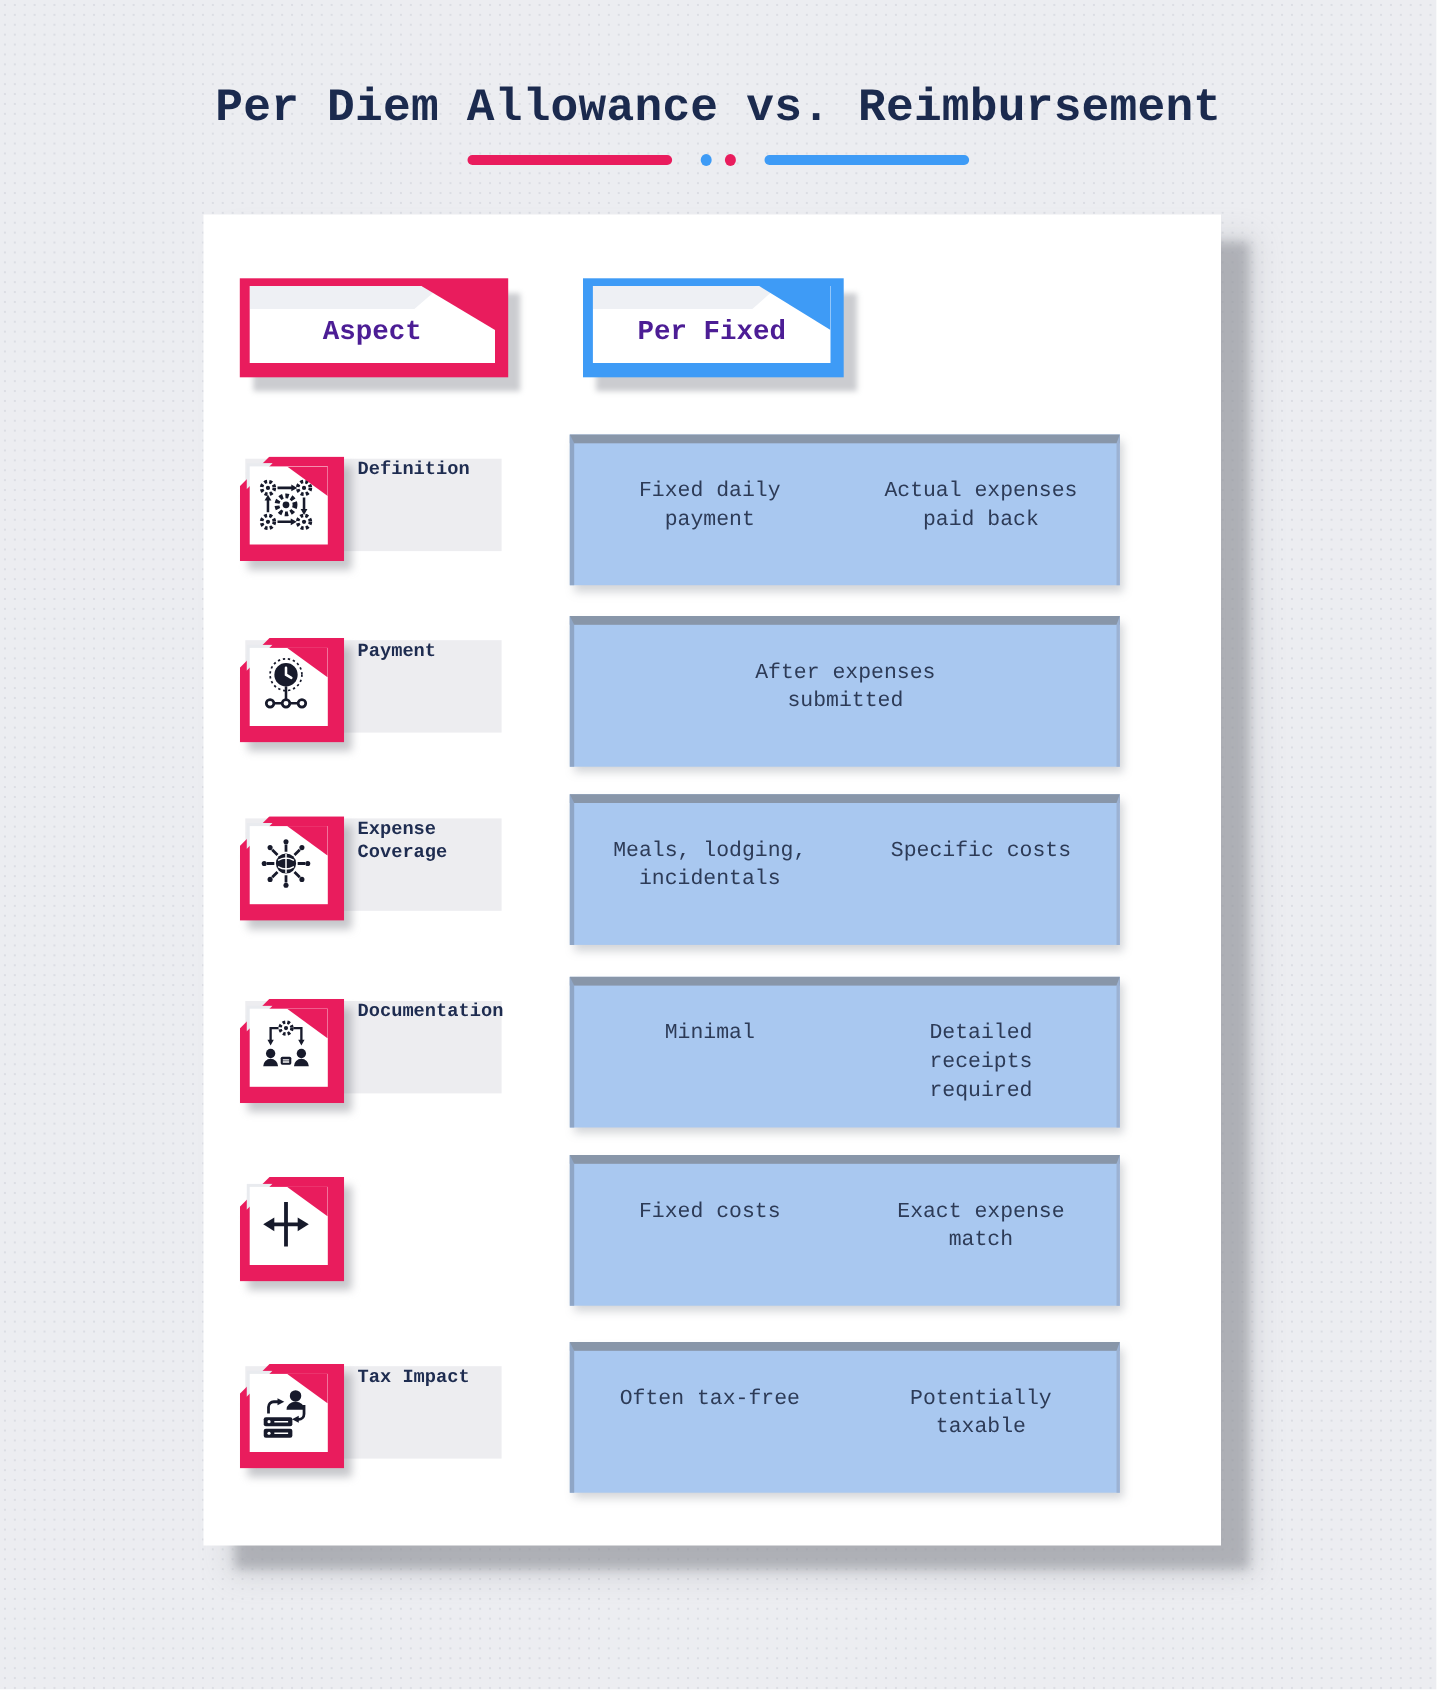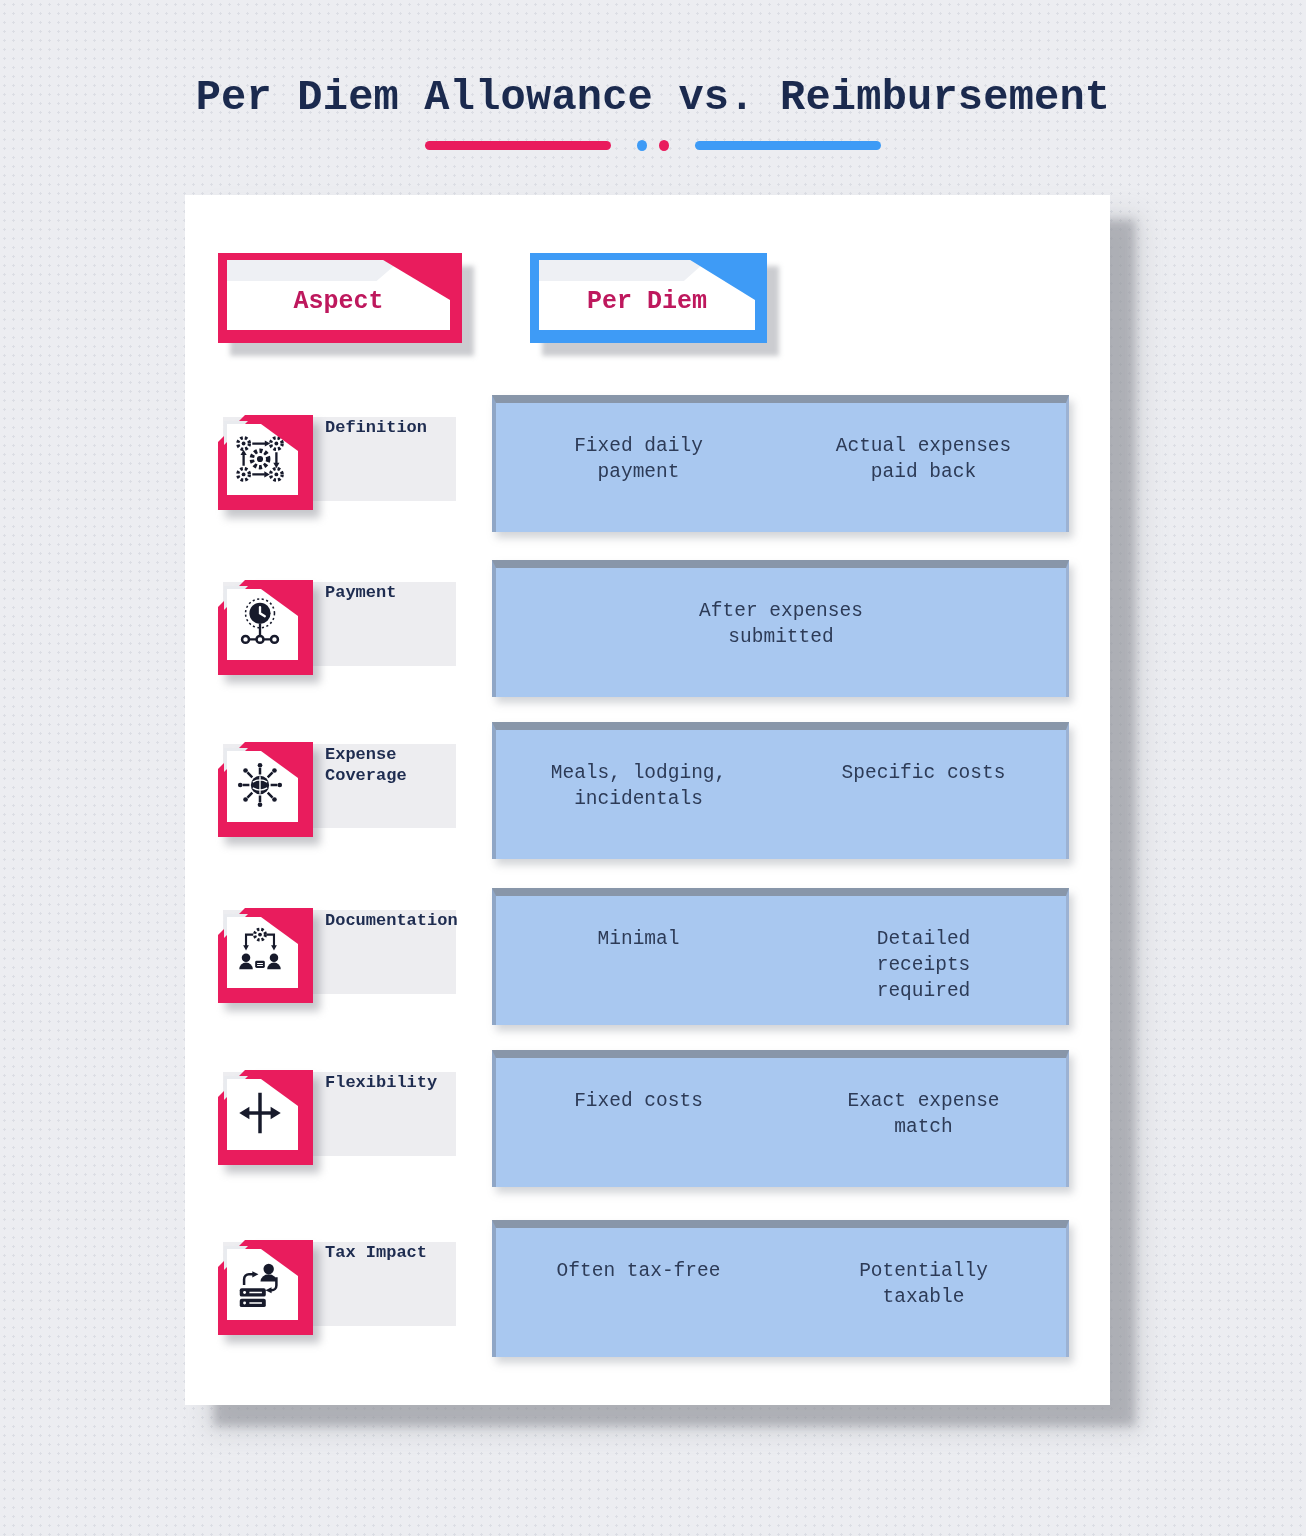--- a/index.html
+++ b/index.html
@@ -34,42 +34,42 @@
   #hbox-aspect{left:33px;width:244px;}
   #hbox-perdiem{left:345px;width:237px;}
   #hbox-reimb{left:660px;width:237px;}
   .hbox .inner{position:absolute;left:9px;top:7px;right:12px;bottom:13px;background:#ffffff;}
   .hbox .flap{position:absolute;left:0;top:0;width:78%;height:21px;background:#eef0f4;
     clip-path:polygon(0 0,100% 0,86% 100%,0 100%);}
   .hbox .fold{position:absolute;top:0;right:0;width:30%;height:40px;clip-path:polygon(0 0,100% 0,100% 100%);}
   .hbox.pink .fold{background:#e91c5d;}
   .hbox.blue .fold{background:#3e9bf6;}
   .hbox .label{position:absolute;inset:0;display:flex;align-items:center;justify-content:center;
-    padding-top:12px;font-weight:bold;font-size:25px;color:#be185d;}
+    padding-top:12px;font-weight:bold;font-size:25px;color:#4c1d95;}
 
   
   .row{position:absolute;left:0;width:925px;height:140px;}
   .labelbox{
     position:absolute;left:38px;top:22px;width:233px;height:84px;background:#ededf0;
     display:flex;align-items:flex-start;box-sizing:border-box;padding-left:102px;padding-right:6px;
     font-weight:bold;font-size:17px;color:#1e2c50;line-height:1.25;
   }
   .tile{position:absolute;left:33px;top:20px;width:95px;height:95px;
     filter:drop-shadow(7px 8px 4px rgba(120,122,132,0.42));}
   .tile .frame{position:absolute;inset:0;background:#e91c5d;
     clip-path:polygon(0 27px,27px 0,100% 0,100% 100%,0 100%);}
   .tile .notch{position:absolute;top:6px;left:6px;width:24px;height:24px;background:#e9ebef;
     clip-path:polygon(0 0,100% 0,0 100%);}
   .tile .white{position:absolute;left:9px;top:9px;right:15px;bottom:15px;background:#ffffff;}
   .tile svg{position:absolute;left:15px;top:16px;}
   .tile .fold{position:absolute;top:9px;right:15px;width:37px;height:27px;background:#e91c5d;
     clip-path:polygon(0 0,100% 0,100% 100%);}
 
   .panel{
-    position:absolute;left:307px;top:0;width:577px;height:137px;background:#a9c8f0;
+    position:absolute;left:333px;top:0;width:500px;height:137px;background:#a9c8f0;
     border-top:8px solid #8896a9;border-left:4px solid #8fa6c6;border-right:3px solid #9cb2d3;
     box-sizing:border-box;box-shadow:4px 6px 8px rgba(130,134,144,0.35);display:flex;
   }
   .cell{flex:1;display:flex;justify-content:center;padding-top:31px;
     font-size:19.5px;color:#2d3b57;line-height:1.33;text-align:center;}
   .cell span{display:block;max-width:178px;}
 </style>
 </head>
 <body>
 
@@ -90,21 +90,21 @@
       <div class="inner">
         <div class="flap"></div>
         <div class="fold"></div>
         <div class="label">Aspect</div>
       </div>
     </div>
     <div class="hbox blue" id="hbox-perdiem">
       <div class="inner">
         <div class="flap"></div>
         <div class="fold"></div>
-        <div class="label">Per Diem</div>
+        <div class="label">Per Fixed</div>
       </div>
     </div>
 
     <div class="row" style="top:200px">
       <div class="labelbox">
         <span>Definition</span>
       </div>
       <div class="tile">
         <div class="frame"></div>
         <div class="notch"></div>
@@ -229,23 +229,20 @@
         <div class="cell">
             <span>Minimal</span>
           </div>
         <div class="cell">
             <span>Detailed receipts required</span>
           </div>
       </div>
     </div>
 
     <div class="row" style="top:855px">
-      <div class="labelbox">
-        <span>Flexibility</span>
-      </div>
       <div class="tile">
         <div class="frame"></div>
         <div class="notch"></div>
         <div class="white"></div>
         <svg width="54" height="54" viewBox="0 0 56 56">
           <path d="M28 7 V49" stroke="#171a2b" stroke-width="3.6"></path>
           <path d="M15 28 H41" stroke="#171a2b" stroke-width="3.6"></path>
           <path d="M17 21.5 L6.5 28 L17 34.5 z" fill="#171a2b"></path>
           <path d="M39 21.5 L49.5 28 L39 34.5 z" fill="#171a2b"></path>
         </svg>

